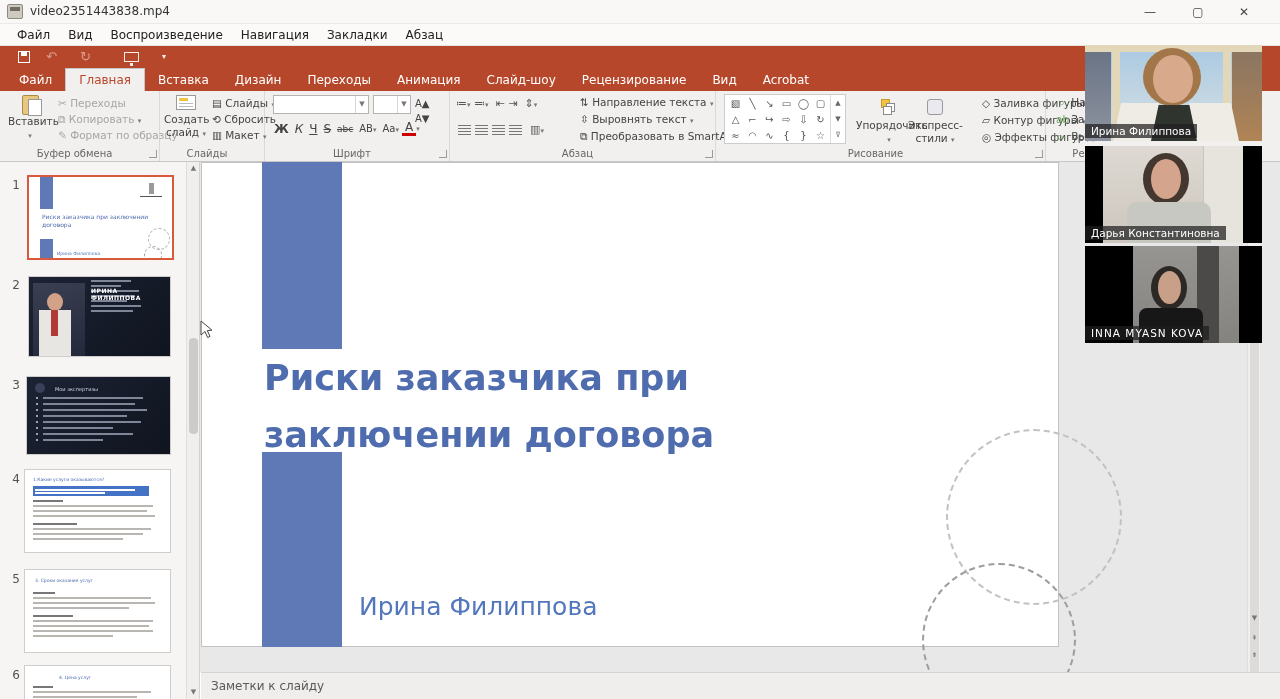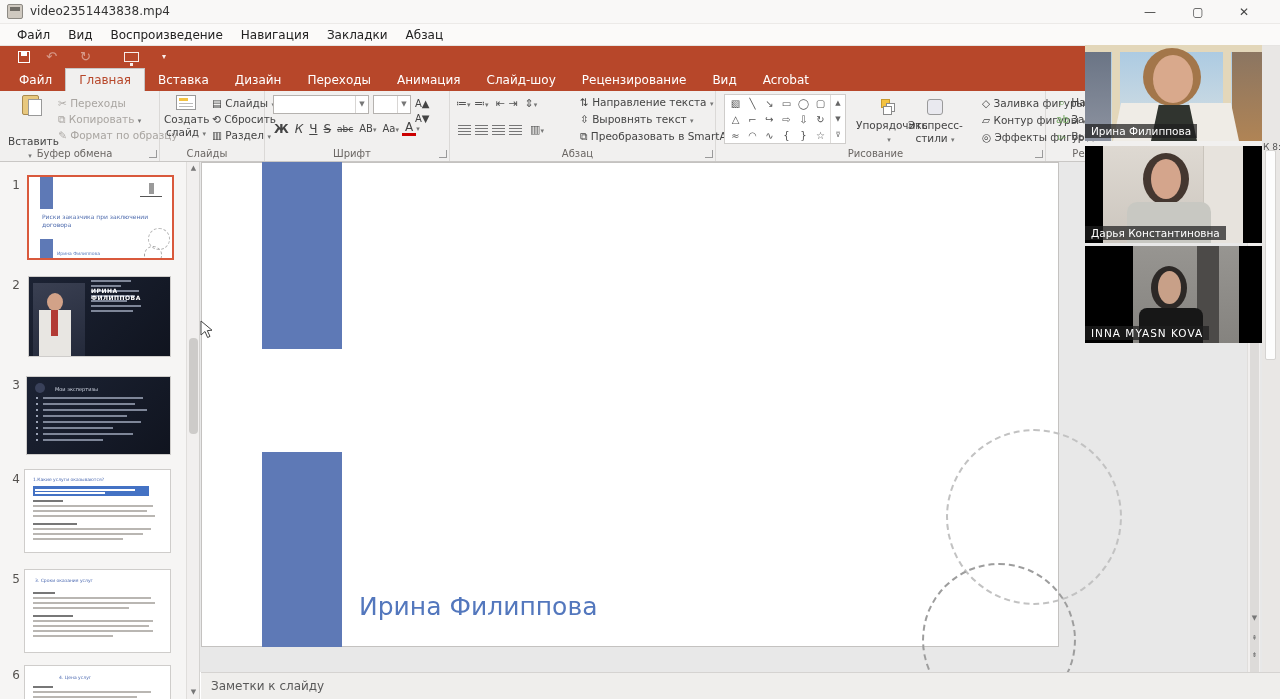--- a/index.html
+++ b/index.html
@@ -146,37 +146,37 @@
     <span class="tab">Рецензирование</span>
     <span class="tab">Вид</span>
     <span class="tab">Acrobat</span>
   </div>
 
   <div id="ribbon" class="abs">
 
     <div class="rgroup abs" style="left:0;width:160px">
       <div class="bigbtn" style="left:8px;top:4px;width:44px">
         <div class="clip-ic"></div>
-        <div style="margin-top:20px">Вставить</div><span class="arrow">▾</span>
+        <div style="margin-top:0">Вставить</div><span class="arrow">▾</span>
       </div>
       <span class="rsmall" style="left:58px;top:6px">✂ <span>Переходы</span></span>
       <span class="rsmall" style="left:58px;top:22px">⧉ <span>Копировать</span> <span class="arrow">▾</span></span>
       <span class="rsmall" style="left:58px;top:38px">✎ <span>Формат по образцу</span></span>
       <div class="glabel">Буфер обмена</div>
       <div class="dlg"></div>
     </div>
 
     <div class="rgroup abs" style="left:160px;width:105px">
       <div class="bigbtn" style="left:4px;top:4px;width:44px">
         <div class="slide-ic"></div>
         <div style="margin-top:3px"><span>Создать</span><br><span>слайд</span> <span class="arrow">▾</span></div>
       </div>
       <span class="rsmall renab" style="left:52px;top:6px">▤ <span>Слайды</span> <span class="arrow">▾</span></span>
       <span class="rsmall renab" style="left:52px;top:22px">⟲ <span>Сбросить</span></span>
-      <span class="rsmall renab" style="left:52px;top:38px">▥ <span>Раздел</span> <span class="arrow">▾</span></span>
+      <span class="rsmall renab" style="left:52px;top:38px">▥ <span>Макет</span> <span class="arrow">▾</span></span>
       <div class="glabel">Слайды</div>
     </div>
 
     <div class="rgroup abs" style="left:265px;width:185px">
       <div class="combo" style="left:8px;top:4px;width:96px">
           <span>▼</span>
         </div>
       <div class="combo" style="left:108px;top:4px;width:38px">
           <span>▼</span>
         </div>
@@ -362,42 +362,39 @@
   <div id="pscroll" class="abs">
     <div class="scr-btn abs" style="top:0">▲</div>
     <div id="pthumb" class="abs"></div>
     <div class="scr-btn abs" style="top:524px">▼</div>
   </div>
 
   <div id="canvas" class="abs">
     <div id="slide">
       <div class="bluebar" style="top:0;height:187px"></div>
       <div class="bluebar" style="top:290px;height:195px"></div>
+      <div id="slide-title">Риски заказчика при заключении договора</div>
       <div id="slide-subtitle">Ирина Филиппова</div>
       <div class="dcircle" style="left:745px;top:267px;width:176px;height:176px;border:2px dashed #c2c2c2"></div>
       <div class="dcircle" style="left:721px;top:401px;width:154px;height:154px;border:2px dashed #9d9d9d"></div>
     </div>
   </div>
 
   <div id="vscroll" class="abs">
     <div class="scr-btn abs" style="top:0">▲</div>
     <div id="vthumb" class="abs"></div>
     <div class="scr-btn abs" style="top:450px">▼</div>
     <div class="scr-btn abs" style="top:470px">⇞</div>
     <div class="scr-btn abs" style="top:487px">⇟</div>
   </div>
 
   <div id="notesbar" class="abs">
     <span>Заметки к слайду</span>
   </div>
 
-  <div id="right-strip" class="abs">
-    <span id="frag" class="abs">К 8:</span>
-    <div id="edge-scroll" class="abs"></div>
-  </div>
 
   <div id="cam1" class="cam abs" style="top:45px;height:96px">
     <div class="sky"></div>
     <div class="bldgL"></div>
     <div class="bldgR"></div>
     <div class="frame" style="left:0;top:0;width:177px;height:7px"></div>
     <div class="frame" style="left:27px;top:0;width:8px;height:96px"></div>
     <div class="frame" style="left:138px;top:0;width:8px;height:96px"></div>
     <div class="face" style="left:58px;top:3px;width:58px;height:58px;background:#a3764a"></div>
     <div class="face" style="left:68px;top:10px;width:40px;height:48px;background:#d9a98c"></div>

